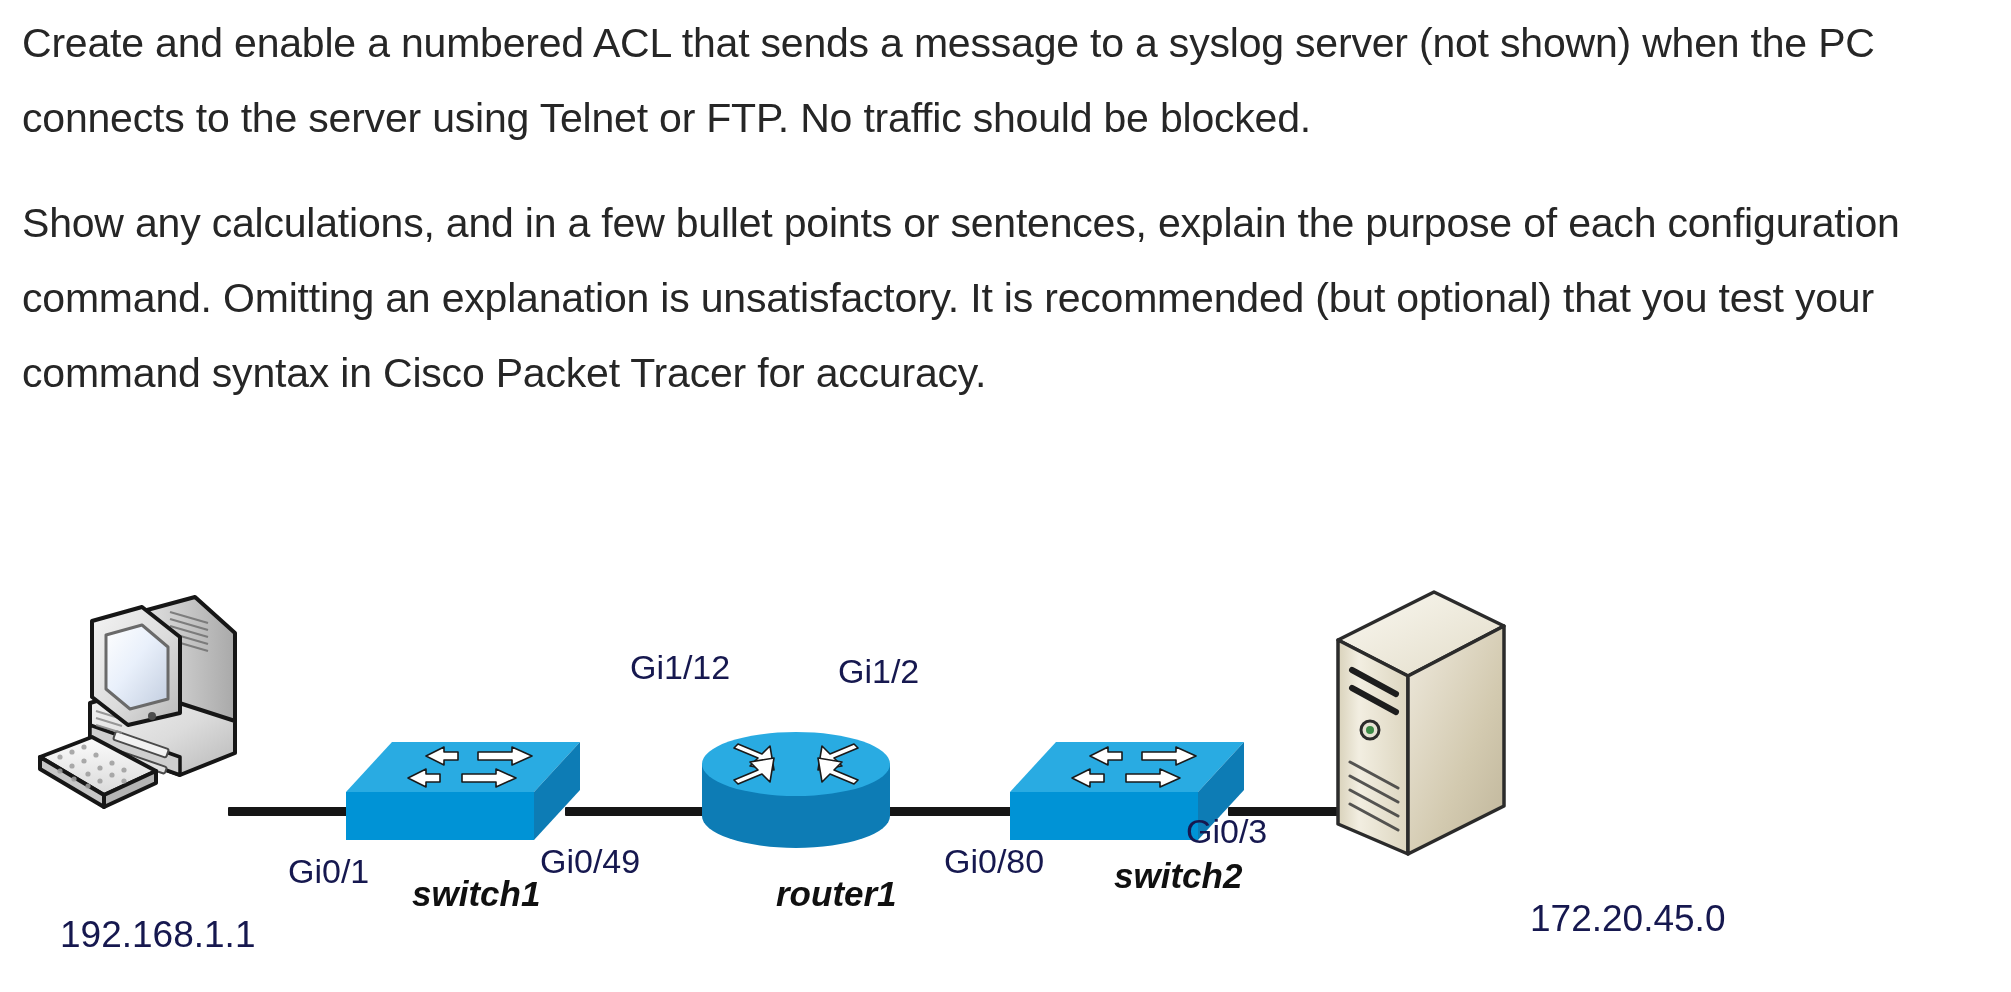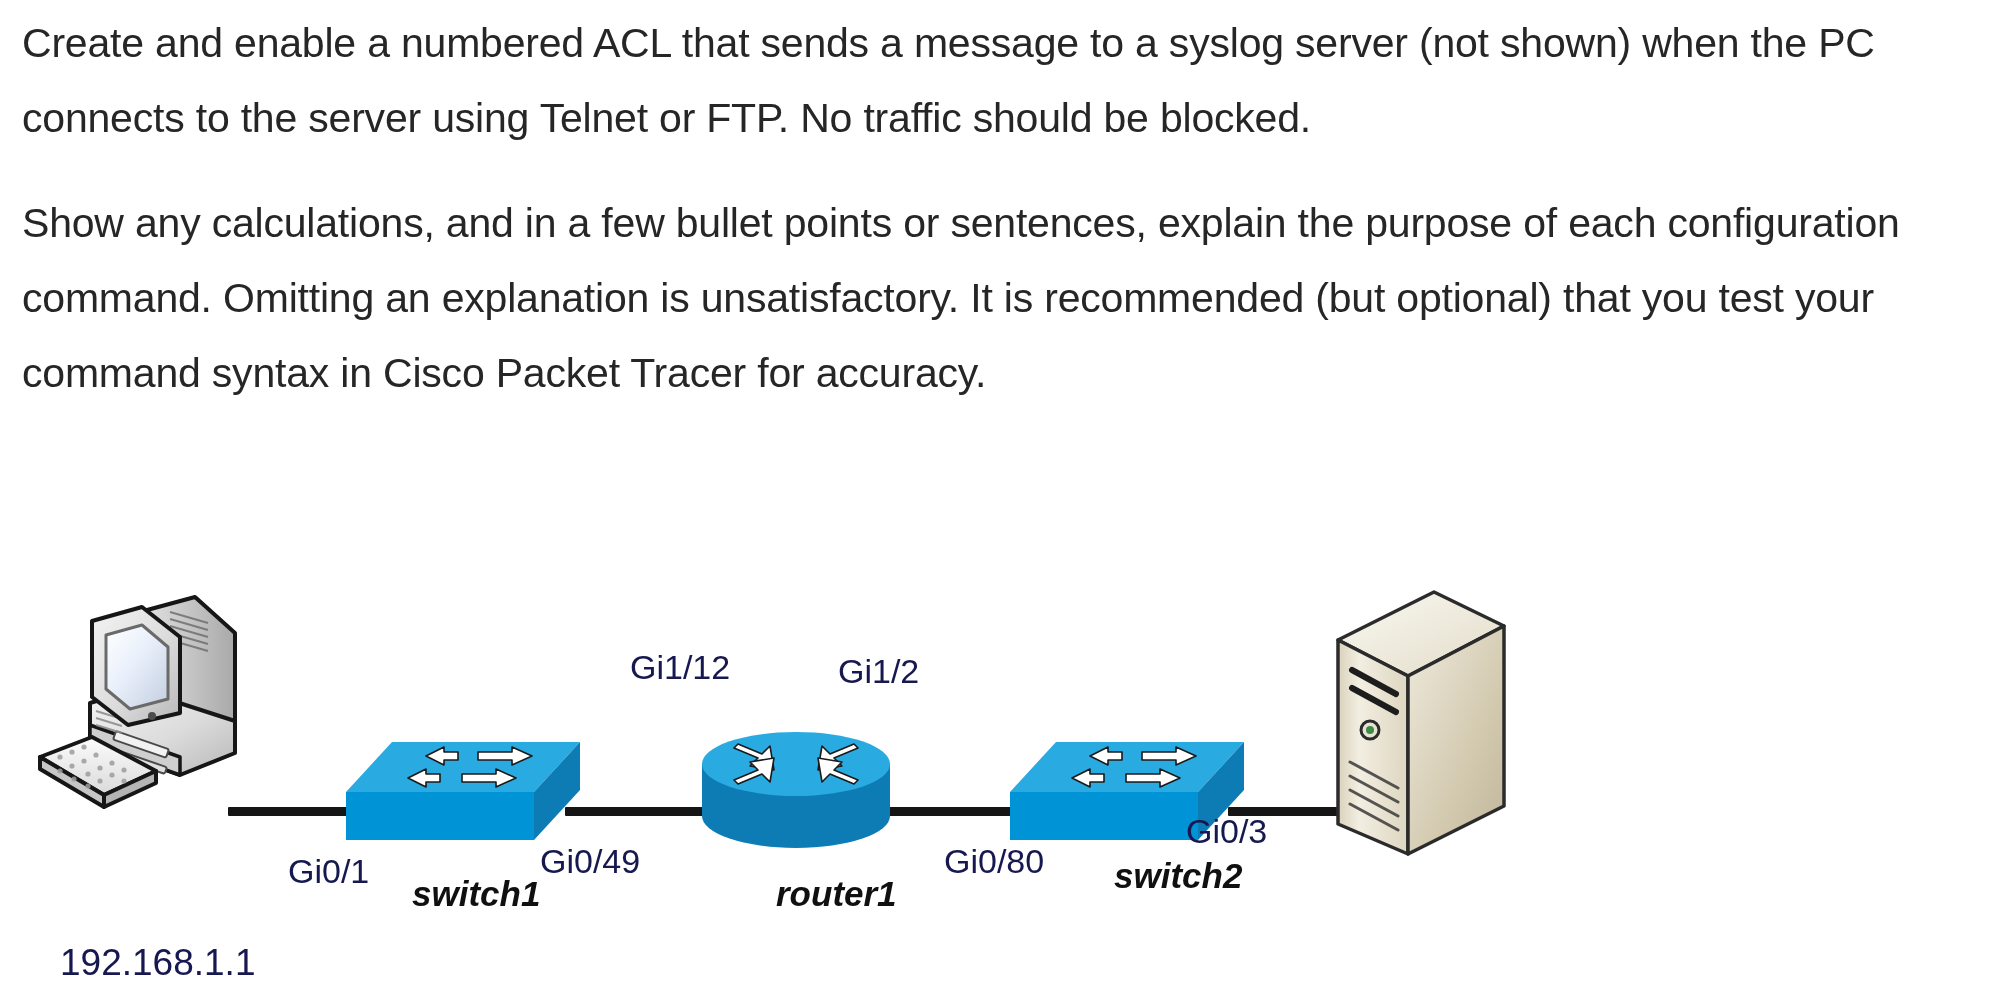--- a/index.html
+++ b/index.html
@@ -162,21 +162,21 @@
         <circle cx="70" cy="183" r="2.6"></circle>
           <circle cx="82" cy="178" r="2.6"></circle>
           <circle cx="82" cy="190" r="2.6"></circle>
         <circle cx="70" cy="196" r="2.6"></circle>
           <circle cx="58" cy="201" r="2.6"></circle>
           <circle cx="94" cy="185" r="2.6"></circle>
         <circle cx="94" cy="196" r="2.6"></circle>
       </g>
     </svg>
   </div>
-  <div class="lbl ip-lbl" style="left:60px; top:314px;margin-top:28px;">192.168.1.1</div>
+  <div class="lbl ip-lbl" style="left:60px; top:314px;">192.168.1.1</div>
 
   <div class="device" style="left:344px; top:140px;">
     <svg width="240" height="115" viewBox="0 0 240 115">
 
       <path d="M48 2 L236 2 L190 52 L2 52 Z" fill="#29ABE2"></path>
 
       <path d="M2 52 L190 52 L190 100 L2 100 Z" fill="#0093D6"></path>
 
       <path d="M190 52 L236 2 L236 50 L190 100 Z" fill="#0D7CB5"></path>
 
@@ -270,14 +270,15 @@
       <circle cx="40" cy="146" r="4" fill="#3c8b47"></circle>
 
       <g stroke="#3a3a3a" stroke-width="3" stroke-linecap="round" opacity="0.85">
         <line x1="20" y1="178" x2="68" y2="204"></line>
         <line x1="20" y1="192" x2="68" y2="218"></line>
         <line x1="20" y1="206" x2="68" y2="232"></line>
         <line x1="20" y1="220" x2="68" y2="246"></line>
       </g>
     </svg>
   </div>
+  <div class="lbl ip-lbl" style="left:1530px; top:298px;">172.20.45.0</div>
 
 </div>
 
 </body></html>

